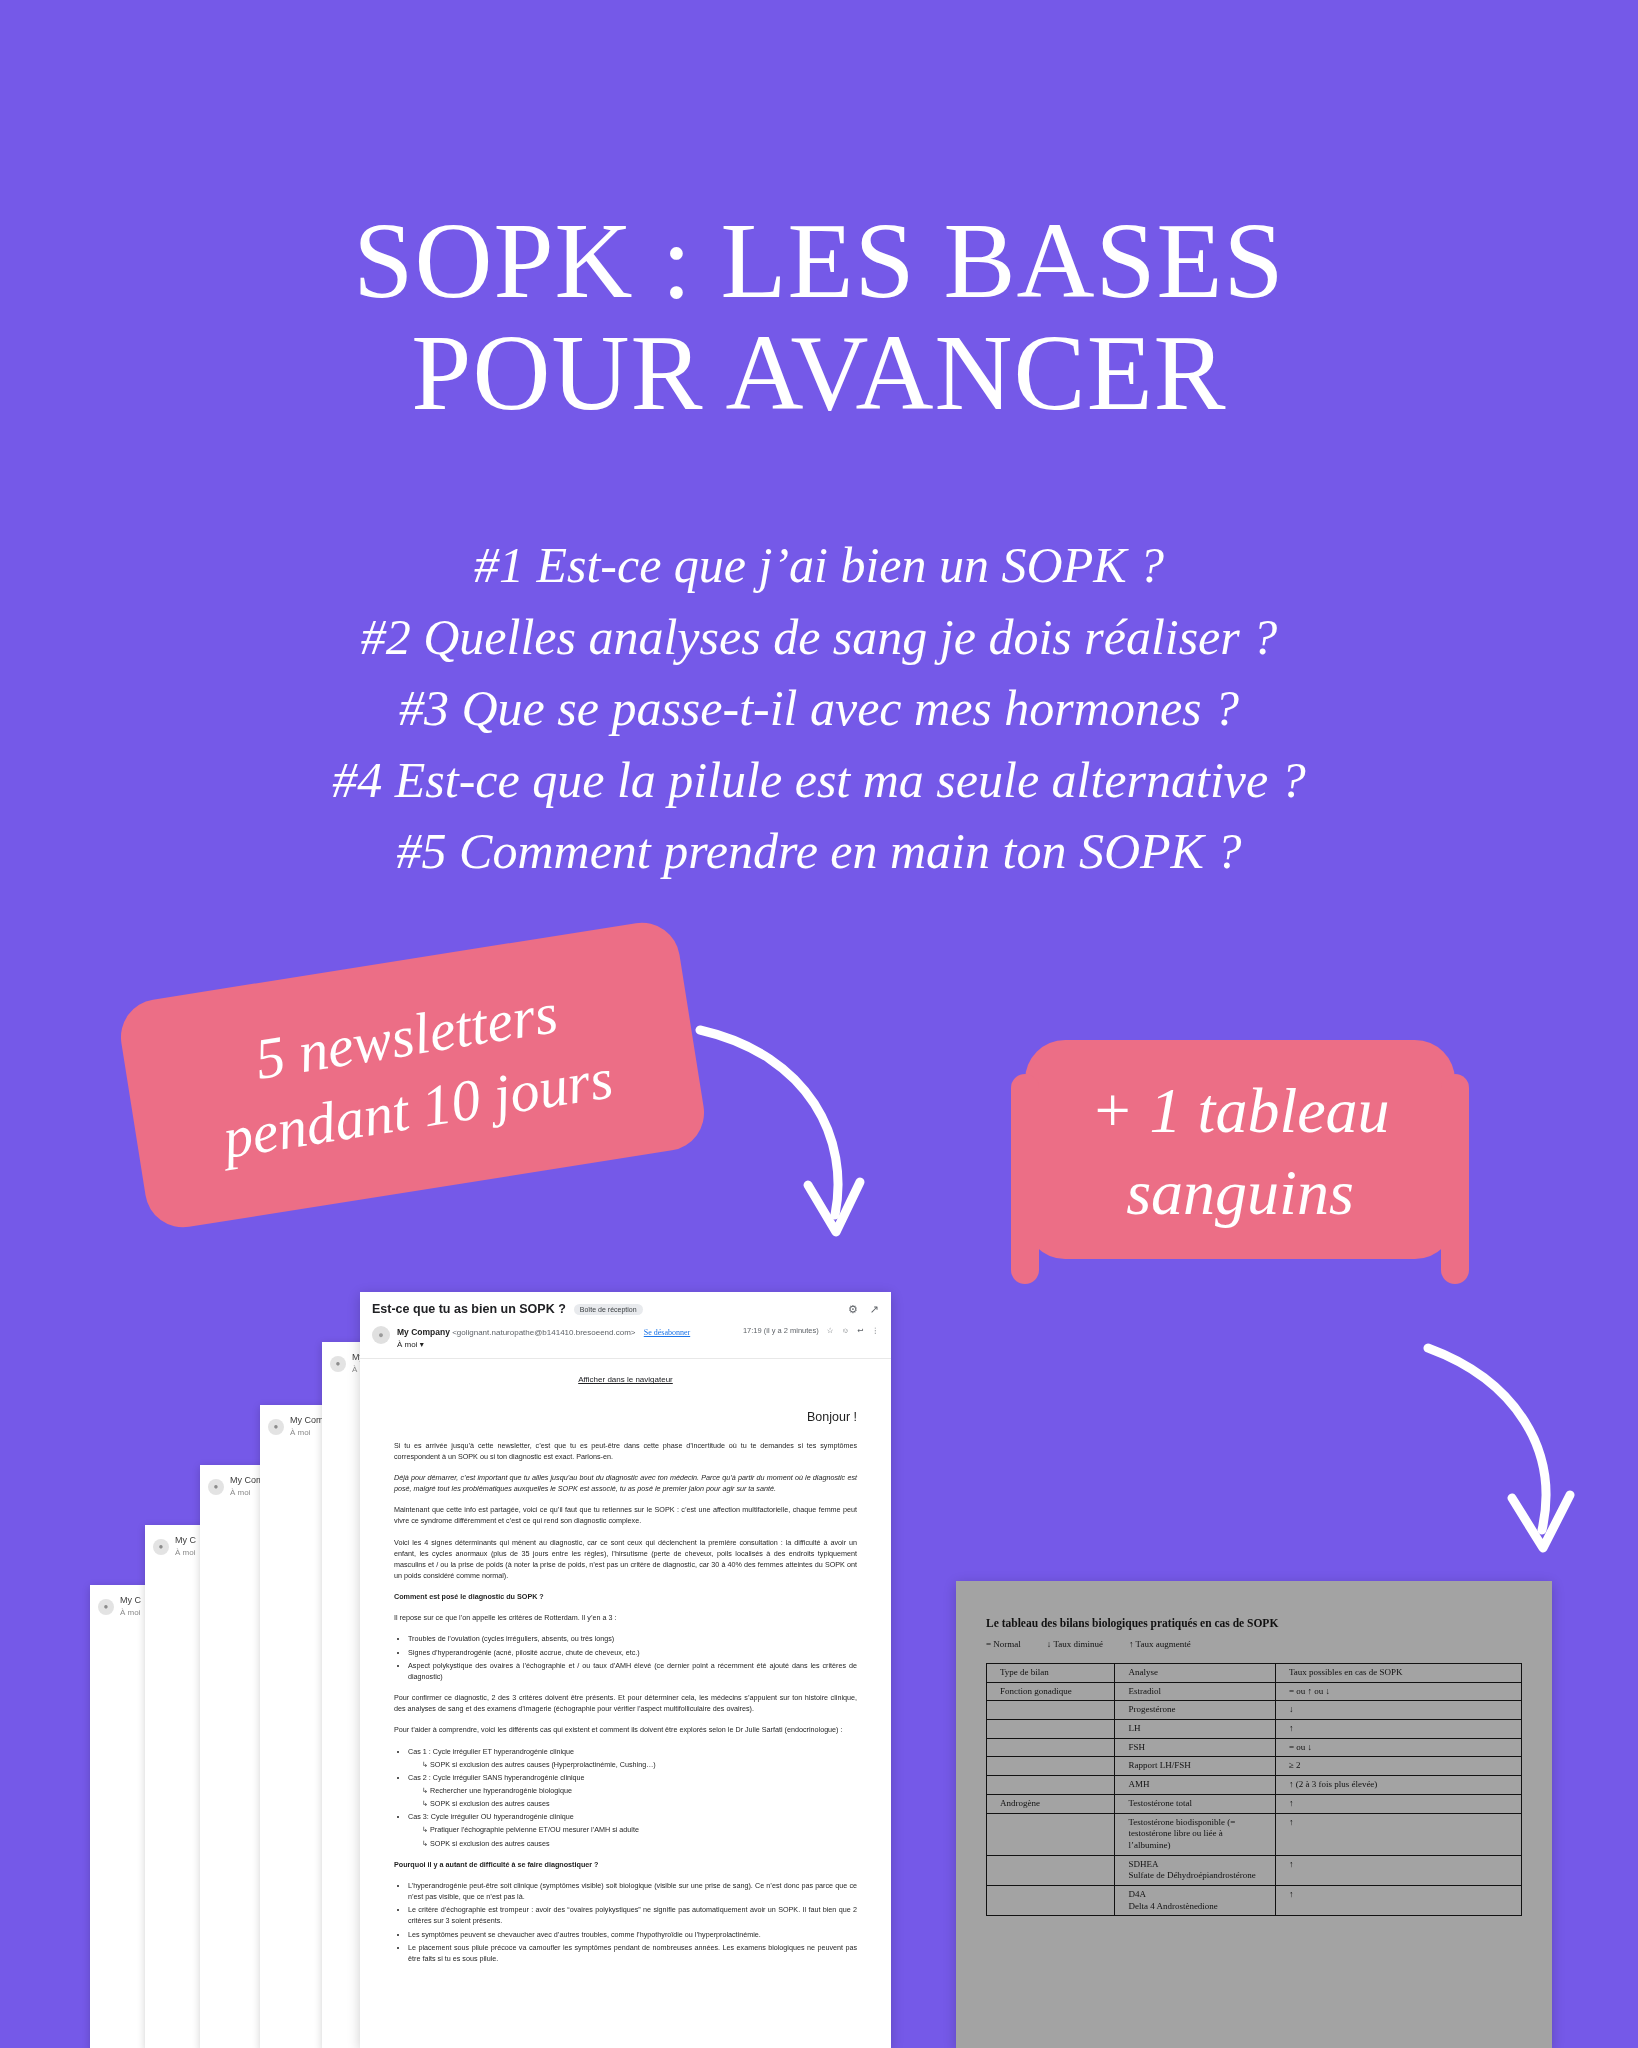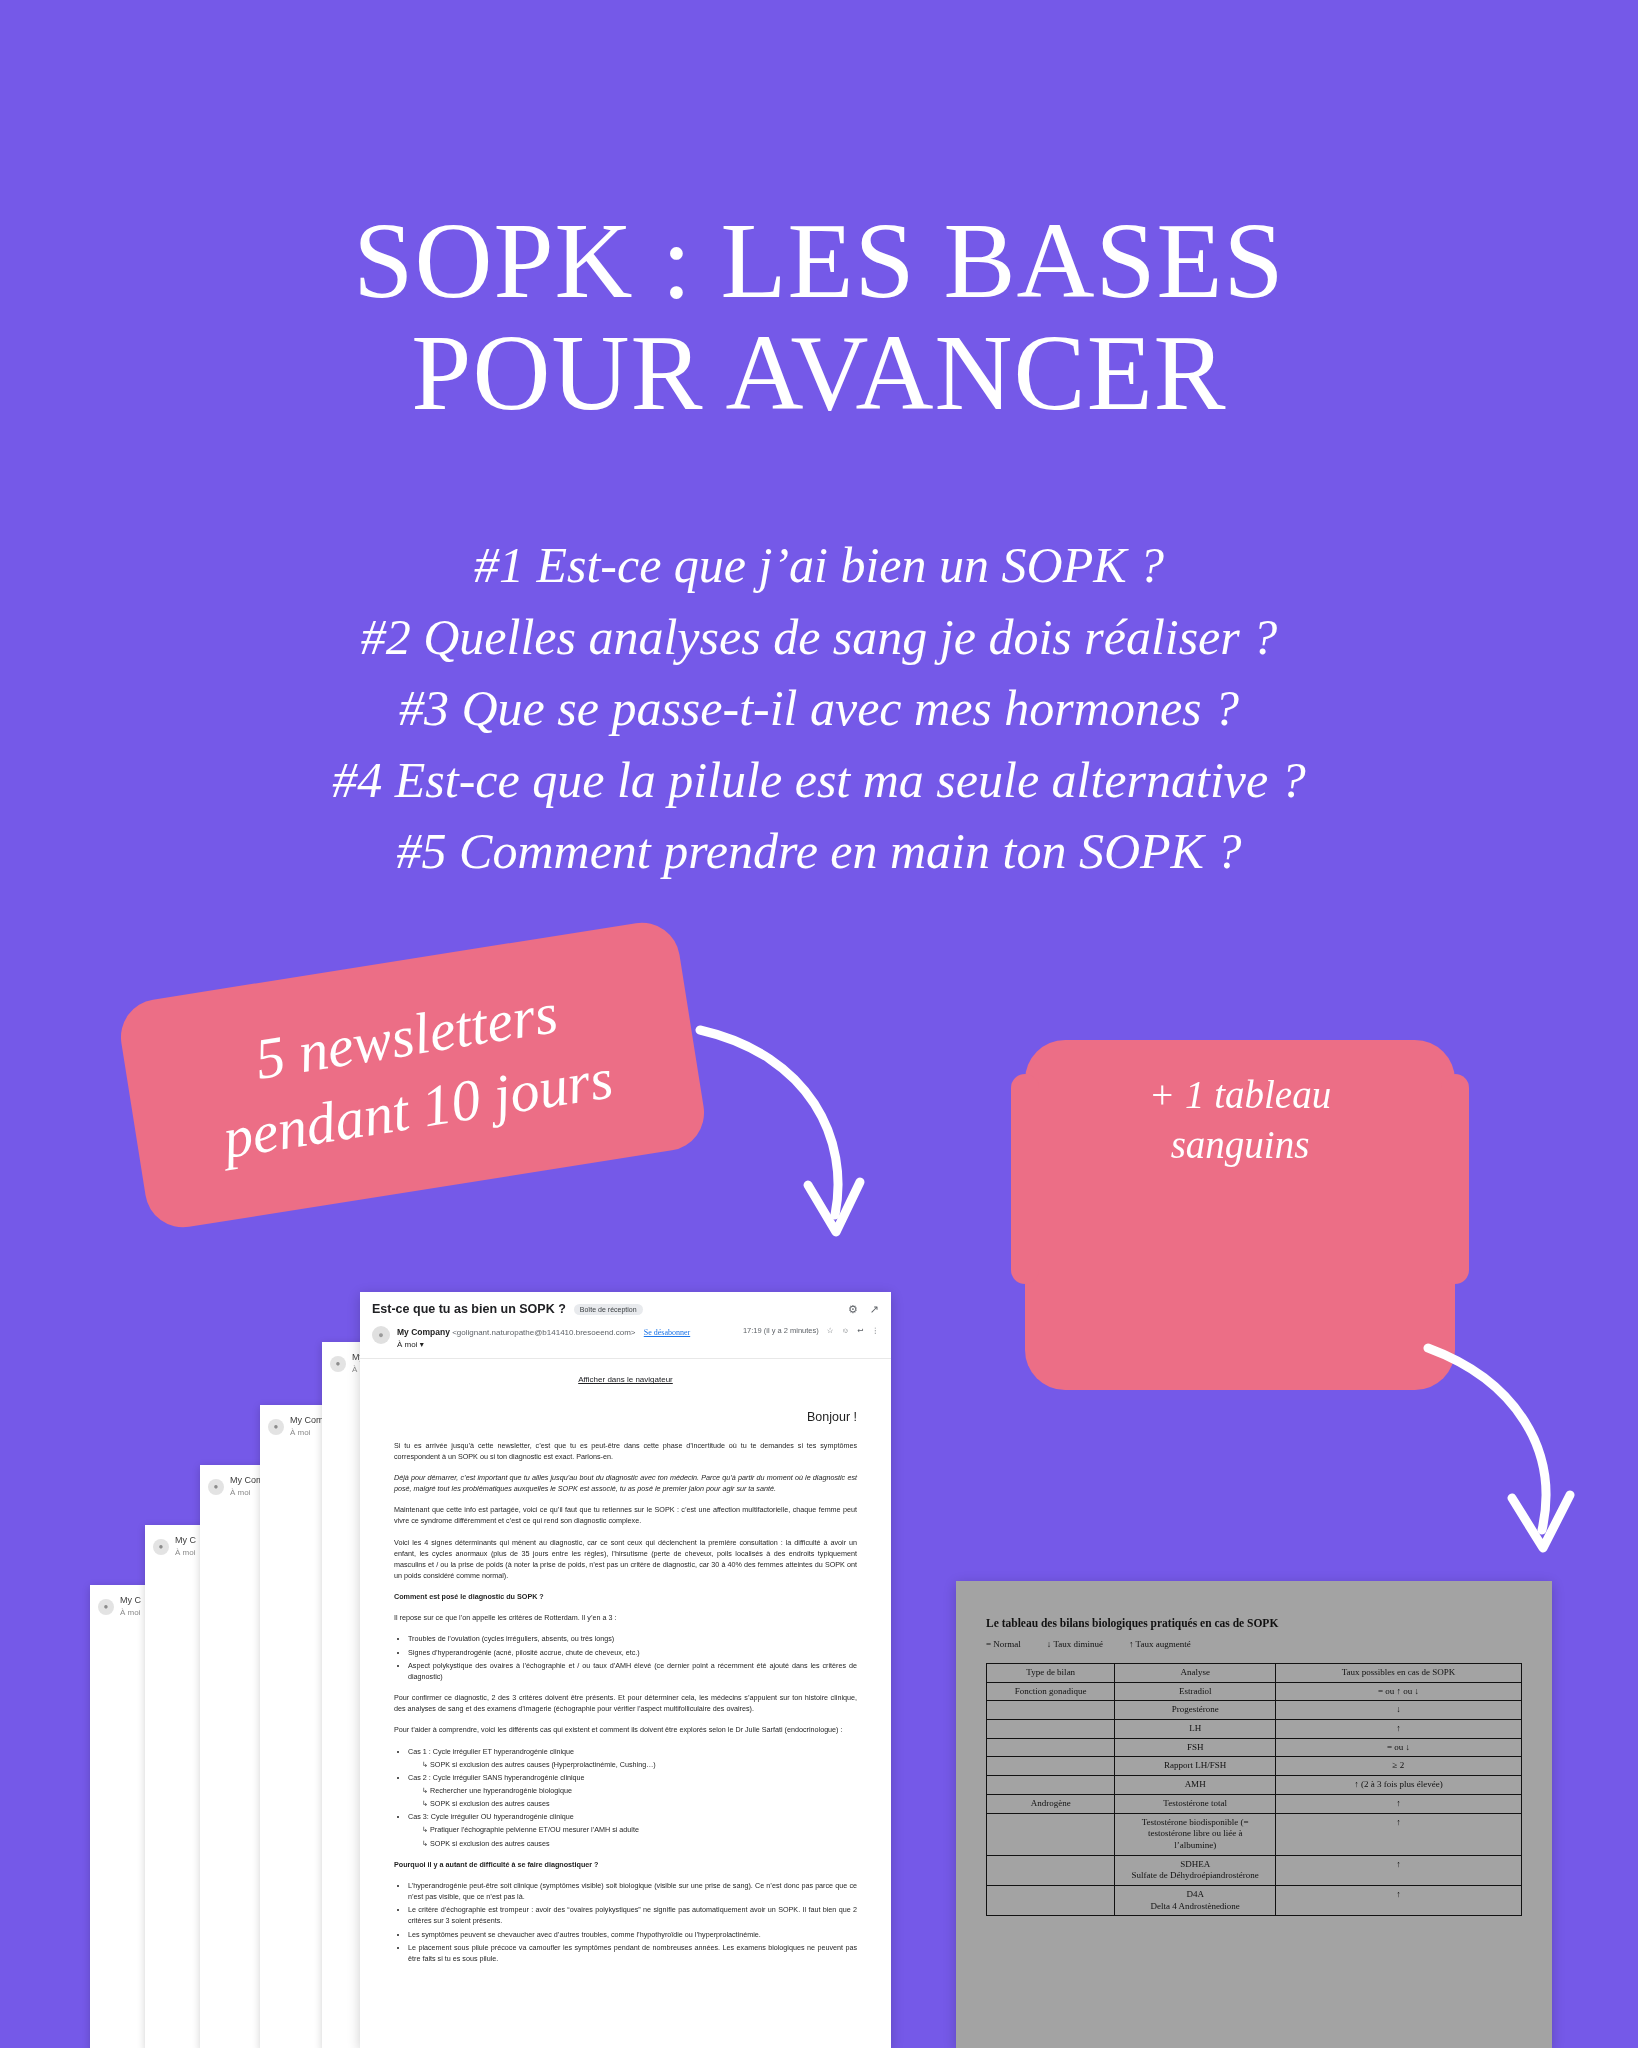--- a/index.html
+++ b/index.html
@@ -66,23 +66,23 @@
     border-radius: 38px;
     transform: rotate(-9deg);
     font-size: 58px;
     line-height: 1.25;
     padding-top: 40px;
   }
   .badge-right {
     left: 1025px;
     top: 1040px;
     width: 430px;
-    height: 350px;
+    height: 219px;
     border-radius: 40px;
-    font-size: 39px;
+    font-size: 64px;
     line-height: 1.28;
     padding-top: 30px;
   }
   .badge-right::before {
     
     content: "";
     position: absolute;
     left: -14px;
     top: 34px;
     width: 28px;
@@ -251,21 +251,21 @@
     gap: 26px;
   }
   table.bilans {
     width: 100%;
     border-collapse: collapse;
     font-size: 9px;
   }
   table.bilans th, table.bilans td {
     border: 1px solid #111;
     padding: 3px 13px;
-    text-align: center;
+    text-align: left;
     vertical-align: top;
     line-height: 1.3;
   }
   table.bilans th { font-weight: 400; }
   .col-a { width: 24%; }
   .col-b { width: 30%; }
   .col-c { width: 46%; }
 </style>
 </head>
 <body>

